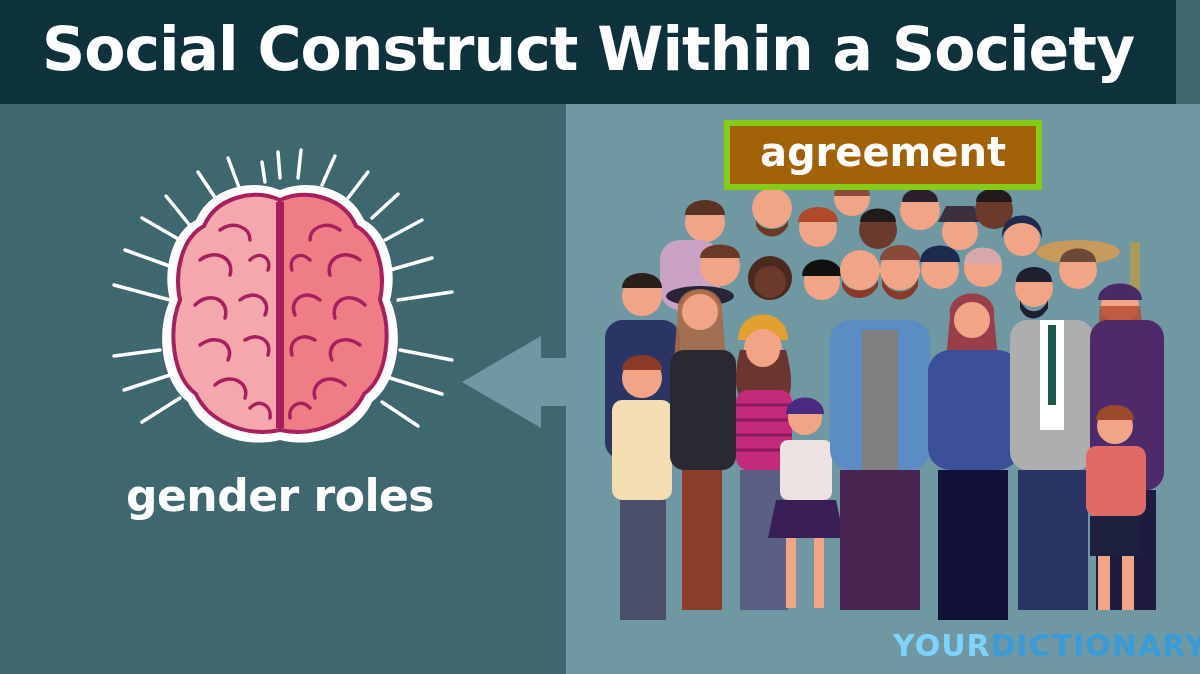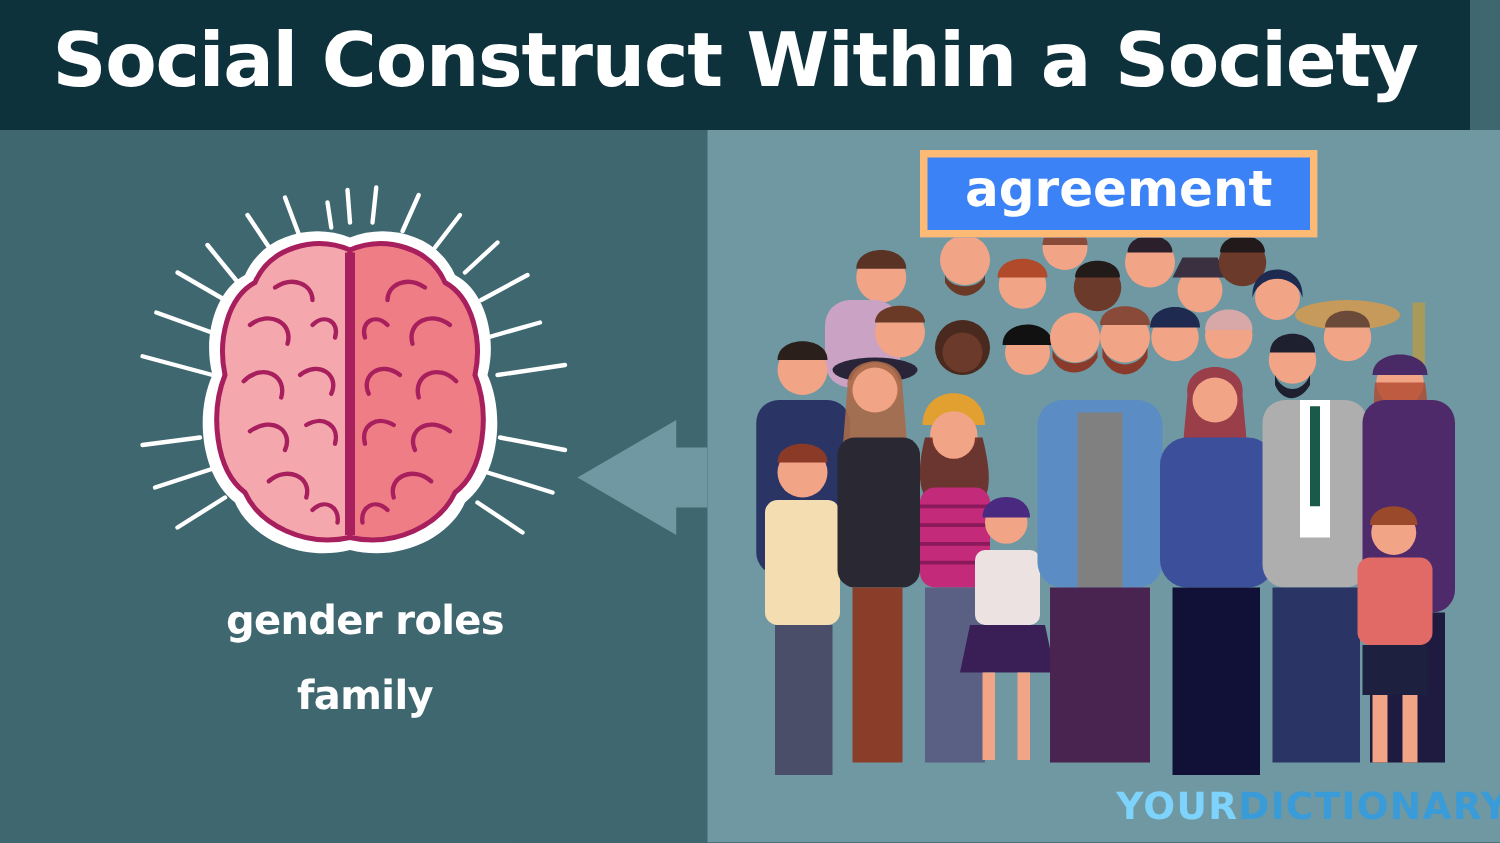--- a/index.html
+++ b/index.html
@@ -3,23 +3,23 @@
 <meta charset="utf-8">
 <style>
   html, body { margin: 0; padding: 0; }
   body { width: 1200px; height: 674px; overflow: hidden; position: relative; background: #3f6770; font-family: "DejaVu Sans", sans-serif; }
   .header { position: absolute; left: 0; top: 0; width: 1176px; height: 104px; background: #0e323c; display: flex; align-items: center; justify-content: center; }
   .title { color: #fff; font-weight: bold; font-size: 60px; letter-spacing: -1px; white-space: nowrap; margin-top: -6px; }
   .left-panel { position: absolute; left: 0; top: 104px; width: 566px; height: 570px; background: #3f6770; }
   .right-panel { position: absolute; left: 566px; top: 104px; width: 634px; height: 570px; background: #6f98a2; }
   .arrow { position: absolute; left: 460px; top: 334px; }
   .brain { position: absolute; left: 100px; top: 140px; }
-  .concepts { position: absolute; left: 92px; top: 466px; width: 400px; text-align: center; color: #fff; font-weight: bold; font-size: 32px; line-height: 60px; }
+  .concepts { position: absolute; left: 80px; top: 466px; width: 400px; text-align: center; color: #fff; font-weight: bold; font-size: 44px; line-height: 60px; }
   .concepts div { letter-spacing: -0.5px; }
-  .agree-box { position: absolute; left: 724px; top: 120px; width: 306px; height: 58px; border: 6px solid #fdba74; background: #3b82f6; display: flex; align-items: center; justify-content: center; margin-left: 12px; }
+  .agree-box { position: absolute; left: 724px; top: 120px; width: 306px; height: 58px; border: 6px solid #84cc16; background: #a16207; display: flex; align-items: center; justify-content: center; }
   .agree-text { color: #fff; font-weight: bold; font-size: 40px; margin-top: -6px; }
   .crowd { position: absolute; left: 590px; top: 170px; }
   .logo { position: absolute; left: 893px; top: 628px; font-weight: bold; font-size: 30px; letter-spacing: 1px; white-space: nowrap; }
   .logo .your { color: #7dd3fc; }
   .logo .dict { color: #3a9bd9; }
 </style>
 </head>
 <body>
 
 <div class="header">
@@ -84,21 +84,20 @@
     <path d="M210 268 C200 258 188 266 190 278"></path>
   </g>
 </svg>
 
 <svg class="arrow" width="106" height="96" viewBox="0 0 106 96">
   <polygon points="2,48 81,2 81,24 106,24 106,72 81,72 81,94" fill="#6f98a2"></polygon>
 </svg>
 
 <div class="concepts">
   <div>gender roles</div>
-  <div>family</div>
 </div>
 
 <svg class="crowd" width="590" height="470" viewBox="0 0 590 470">
 
   <g>
     <circle cx="115" cy="52" r="20" fill="#f2a486"></circle>
       <path d="M95 45 C95 25 135 25 135 45 Z" fill="#5a3324"></path>
     <circle cx="182" cy="38" r="20" fill="#f2a486"></circle>
       <path d="M166 50 C170 62 194 62 198 50 L198 56 C190 70 174 70 166 56 Z" fill="#6b3a27"></path>
     <circle cx="228" cy="58" r="19" fill="#f2a486"></circle>

